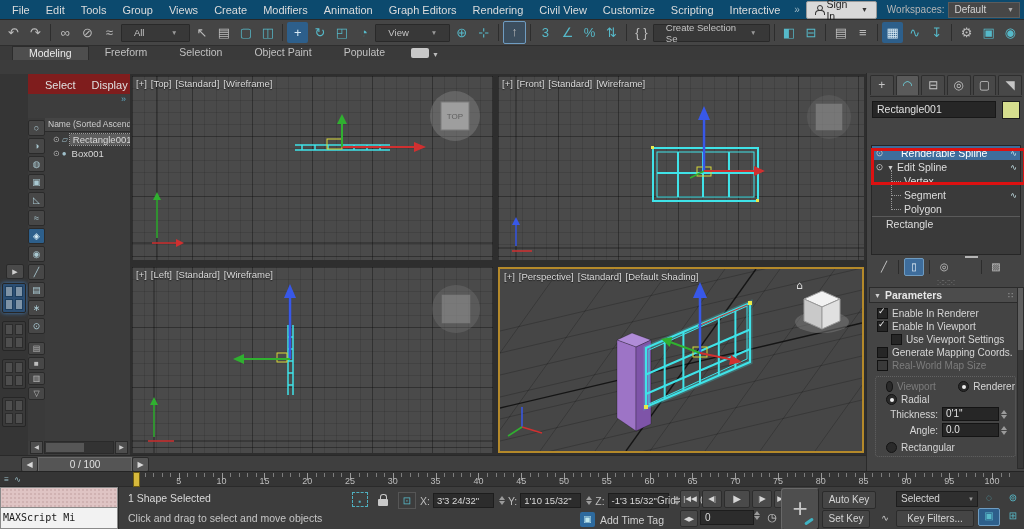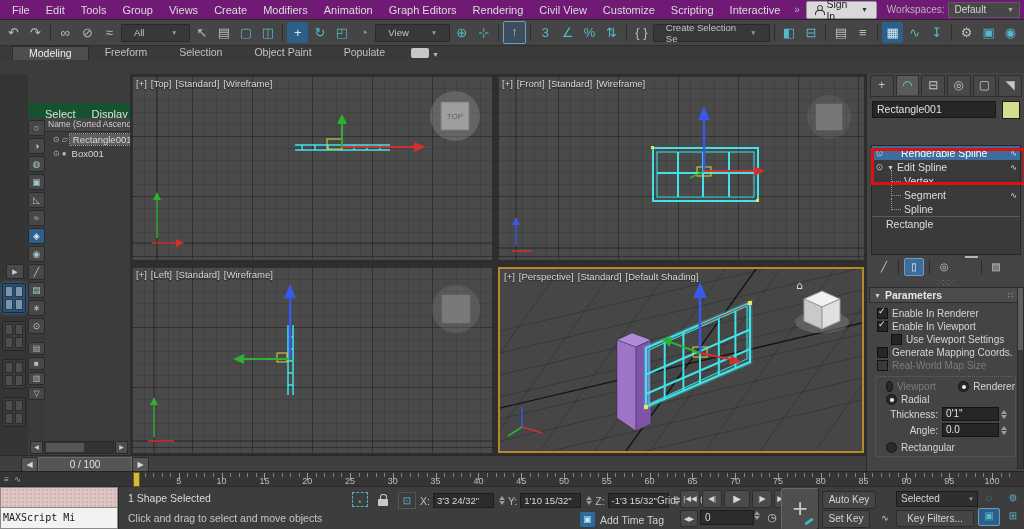--- a/index.html
+++ b/index.html
@@ -1,19 +1,19 @@
 <!DOCTYPE html>
 <html><head>
 <meta charset="utf-8">
 <style>
   html,body{margin:0;padding:0;background:#222;}
   #root{position:relative;width:1024px;height:529px;background:#3c3c3c;overflow:hidden;
         font-family:"Liberation Sans",sans-serif;color:#d0d0d0;-webkit-font-smoothing:antialiased;}
   
-  .menu-bar{position:absolute;left:0;top:0;right:0;height:19px;background:#701a75;border-bottom:1px solid #282828;display:flex;align-items:center;padding-left:4px;}
+  .menu-bar{position:absolute;left:0;top:0;right:0;height:19px;background:#0c4a6e;border-bottom:1px solid #282828;display:flex;align-items:center;padding-left:4px;}
   .menu-item{padding:2px 8px;font-size:11px;color:#dcdcdc;white-space:nowrap;}
   .menu-spacer{flex:1;}
   .chev{color:#9fb9c6;font-size:10px;padding:0 6px;}
   .signin{height:16px;background:#d9d9d9;border:1px solid #9a9a9a;border-radius:2px;display:flex;align-items:center;gap:5px;padding:0 8px;color:#1e1e1e;font-size:10.5px;margin-right:10px;}
   .person{width:9px;height:9px;position:relative;}
   .person::before{content:"";position:absolute;left:2.5px;top:0;width:4px;height:4px;border-radius:50%;border:1px solid #333;}
   .person::after{content:"";position:absolute;left:0;top:5px;width:8px;height:4px;border:1px solid #333;border-bottom:none;border-radius:4px 4px 0 0;}
   .signin .arr{font-size:7px;color:#333;margin-left:6px;}
   .ws-label{font-size:10px;color:#b5b5b5;margin-right:4px;}
   .ws-dd{width:128px;height:14px;background:#474747;border:1px solid #5c5c5c;font-size:10px;color:#d5d5d5;display:flex;align-items:center;padding:0 5px;margin-right:4px;}
@@ -39,21 +39,21 @@
   
   .layout-strip{position:absolute;left:0;top:74px;width:28px;height:381px;background:#353535;border-right:1px solid #2b2b2b;}
   .strip-arrow{position:absolute;left:6px;top:190px;width:16px;height:13px;background:#4a4a4a;border:1px solid #2a2a2a;color:#cfcfcf;font-size:7px;text-align:center;line-height:13px;border-radius:2px;}
   .quad{position:absolute;left:2px;width:24px;height:30px;display:grid;grid-template-columns:1fr 1fr;grid-template-rows:1fr 1fr;gap:2px;padding:2px;box-sizing:border-box;background:#3a3a3a;border:1px solid #262626;border-radius:2px;}
   .quad span{background:#4e4e4e;border:1px solid #2c2c2c;}
   .quad.blue{background:#2c4f74;box-shadow:0 0 4px #3d7ab8;}
   .quad.blue span{background:#7e93a6;border-color:#1d3síček?}
   .quad.blue span{background:#7e93a6;border-color:#1d3e5e;}
   
   .explorer{position:absolute;left:28px;top:74px;width:102px;height:381px;background:#3d3d3d;border-right:1px solid #262626;}
-  .exp-menus{display:flex;gap:2px;padding:4px 0 2px 10px;font-size:11px;color:#e0e0e0;background:#14532d;margin-top:29px;}
+  .exp-menus{display:flex;gap:2px;padding:4px 0 2px 10px;font-size:11px;color:#e0e0e0;background:#7f1d1d;}
   .exp-menus span{padding:1px 7px;}
   .exp-chev{text-align:right;color:#5fa8c0;font-size:9px;padding-right:4px;height:10px;}
   .exp-body{position:absolute;left:0;top:44px;bottom:14px;right:0;display:flex;}
   .exp-tools{width:18px;background:#3a3a3a;display:flex;flex-direction:column;align-items:center;gap:2px;padding-top:2px;}
   .exp-tool{width:15px;height:14px;line-height:14px;background:#474747;border:1px solid #2a2a2a;border-radius:2px;font-size:9px;color:#a9c8d1;text-align:center;}
   .exp-tool.on{background:#2d5f8b;color:#d6ecf5;}
   .exp-tool.small{height:11px;line-height:11px;font-size:8px;color:#bdbdbd;}
   .exp-list{flex:1;background:#3c3c3c;}
   .exp-header{height:13px;line-height:13px;background:#454545;border-bottom:1px solid #2b2b2b;font-size:8.5px;color:#cfcfcf;padding-left:3px;white-space:nowrap;overflow:hidden;}
   .exp-row{height:14px;display:flex;align-items:center;gap:2px;font-size:9.5px;color:#d8d8d8;padding-left:8px;white-space:nowrap;}
@@ -574,21 +574,21 @@
           <span class="stk-ico">∿</span>
         </div>
         <div class="stk-row child">
           <span class="lbl">Vertex</span>
         </div>
         <div class="stk-row child">
           <span class="lbl">Segment</span>
           <span class="stk-ico">∿</span>
         </div>
         <div class="stk-row child">
-          <span class="lbl">Spline</span>
+          <span class="lbl">Polygon</span>
         </div>
         <div class="stk-row base">
           <span class="lbl">Rectangle</span>
         </div>
       </div>
     <div class="red-box"></div>
     <div class="stack-btns">
         <span class="sbtn">╱</span>
         <span class="sbtn-sep"></span>
         <span class="sbtn on">▯</span>

